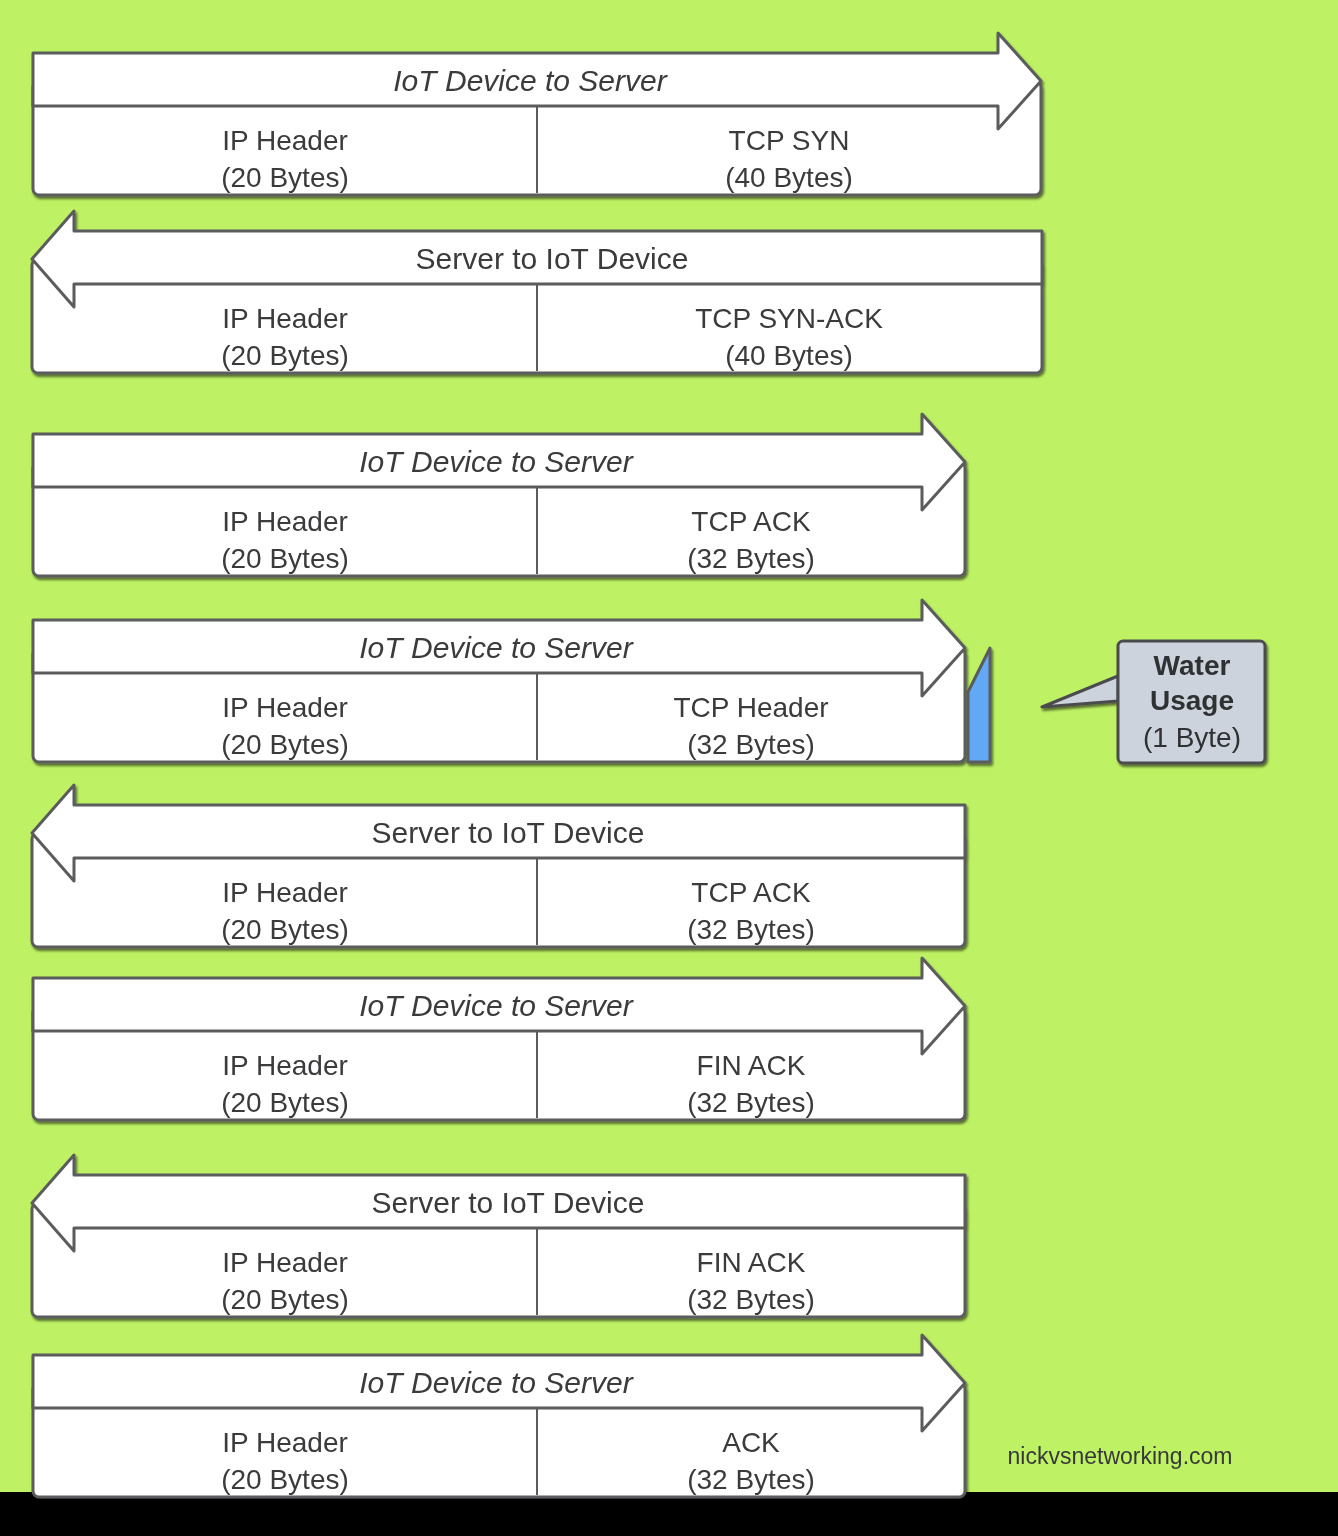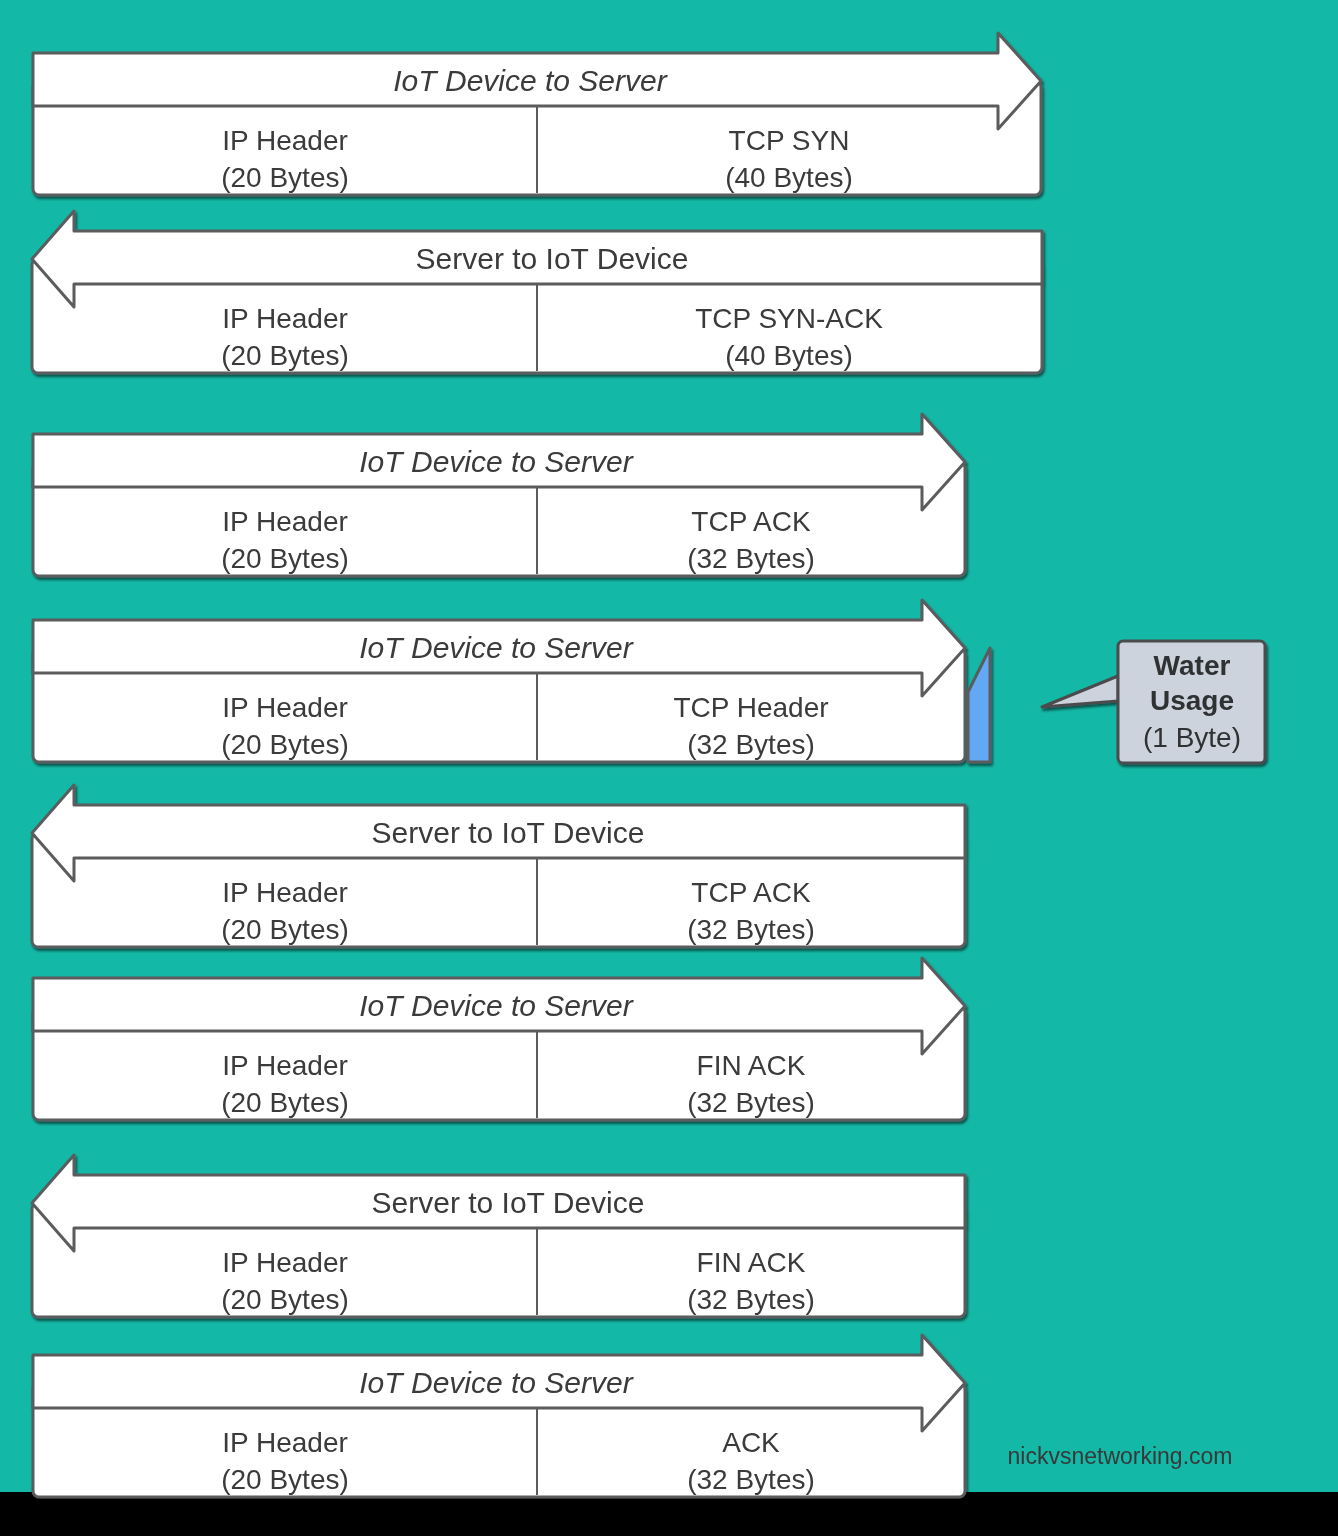--- a/index.html
+++ b/index.html
@@ -8,21 +8,21 @@
     background: #000000;
     width: 1338px;
     height: 1536px;
     overflow: hidden;
     font-family: "Liberation Sans", sans-serif;
   }
   .stage {
     position: relative;
     width: 1338px;
     height: 1492px;
-    background: #14b8a6;
+    background: #bef264;
   }
   svg text {
     font-family: "Liberation Sans", sans-serif;
     fill: #3a3a3c;
   }
   .shape {
     fill: #ffffff;
     stroke: #5a5b5d;
     stroke-width: 3;
     stroke-linejoin: round;

